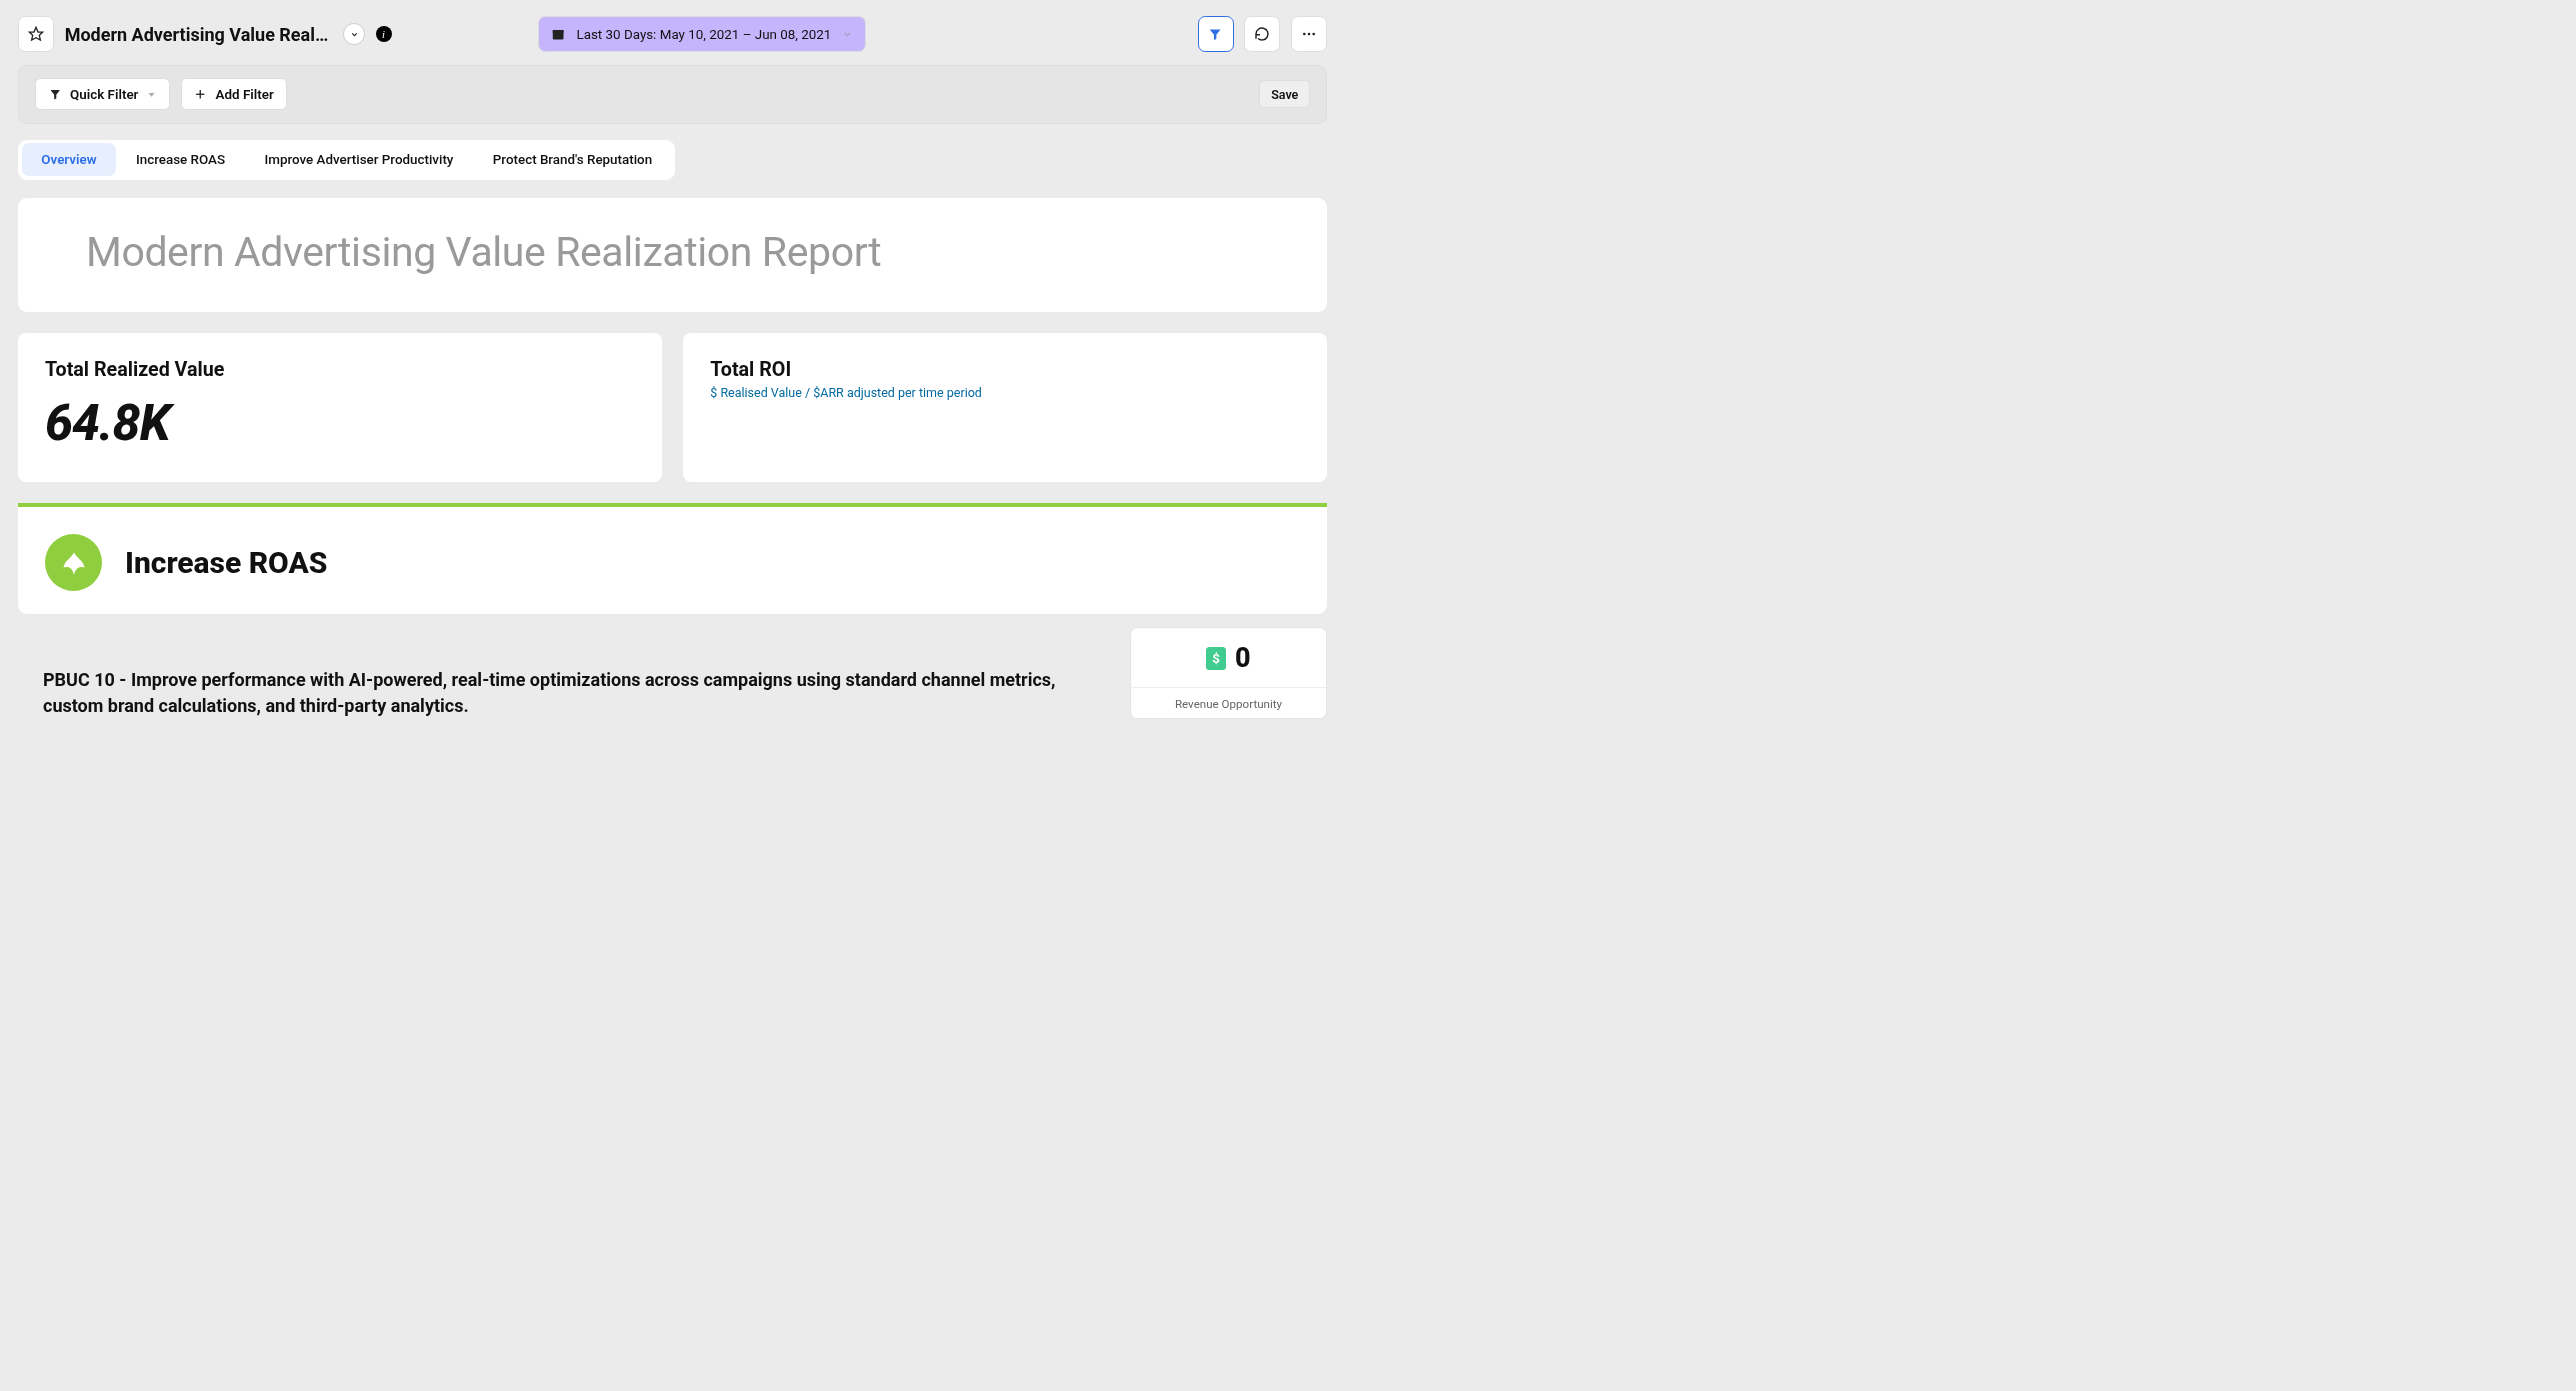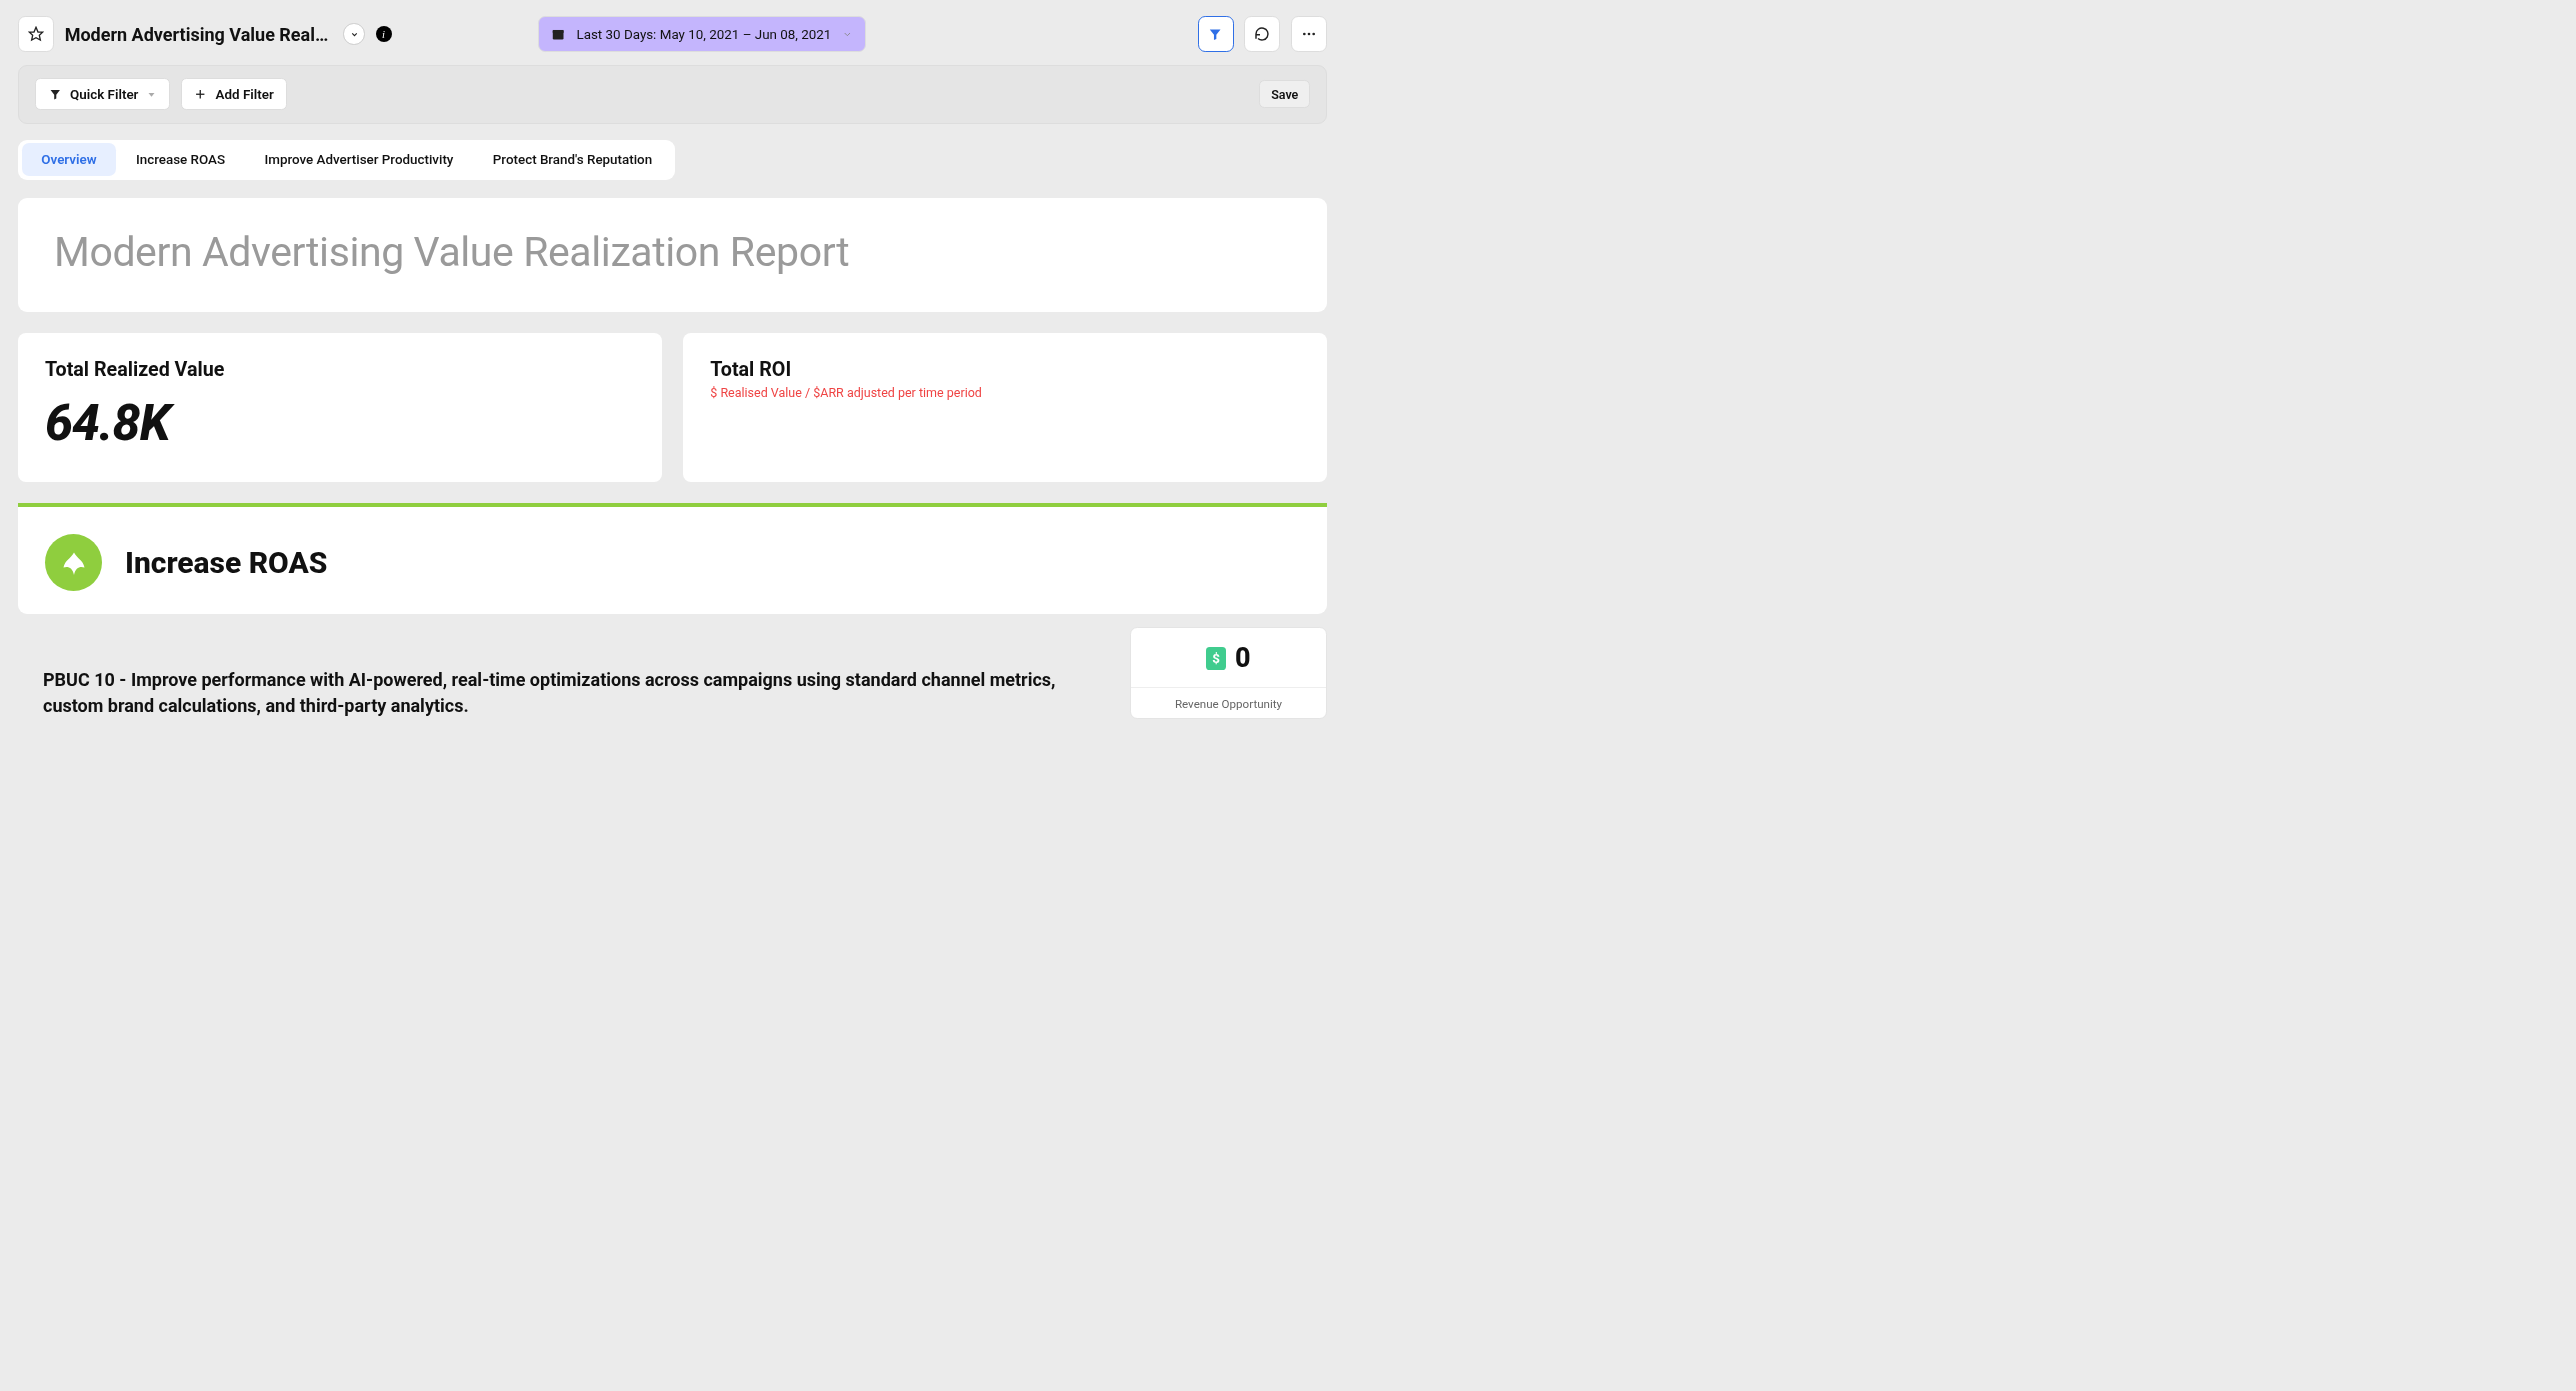--- a/index.html
+++ b/index.html
@@ -141,20 +141,21 @@
   .hero-card {
     background: #fff;
     border-radius: 9px;
     padding: 30px 36px 36px 36px;
   }
   .hero-title {
     font-size: 41px;
     font-weight: 400;
     color: #9a9a9a;
     letter-spacing: -0.4px;
+    margin-left: 32px;
   }
 
   .stat-row {
     display: flex;
     gap: 21.5px;
     margin-top: 21.5px;
   }
   .stat-card {
     background: #fff;
     border-radius: 8px;
@@ -162,21 +163,21 @@
   }
   .stat-card.left { flex: 1; }
   .stat-card.right { flex: 1; }
   .stat-title {
     font-size: 19.7px;
     font-weight: 700;
     margin-bottom: 3.6px;
   }
   .stat-sub {
     font-size: 12.5px;
-    color: #ef4444;
+    color: #0369a1;
     margin-bottom: 10.7px;
   }
   .stat-value {
     font-size: 50px;
     font-weight: 800;
     letter-spacing: -0.9px;
     font-style: italic;
   }
 
   .section-card {

